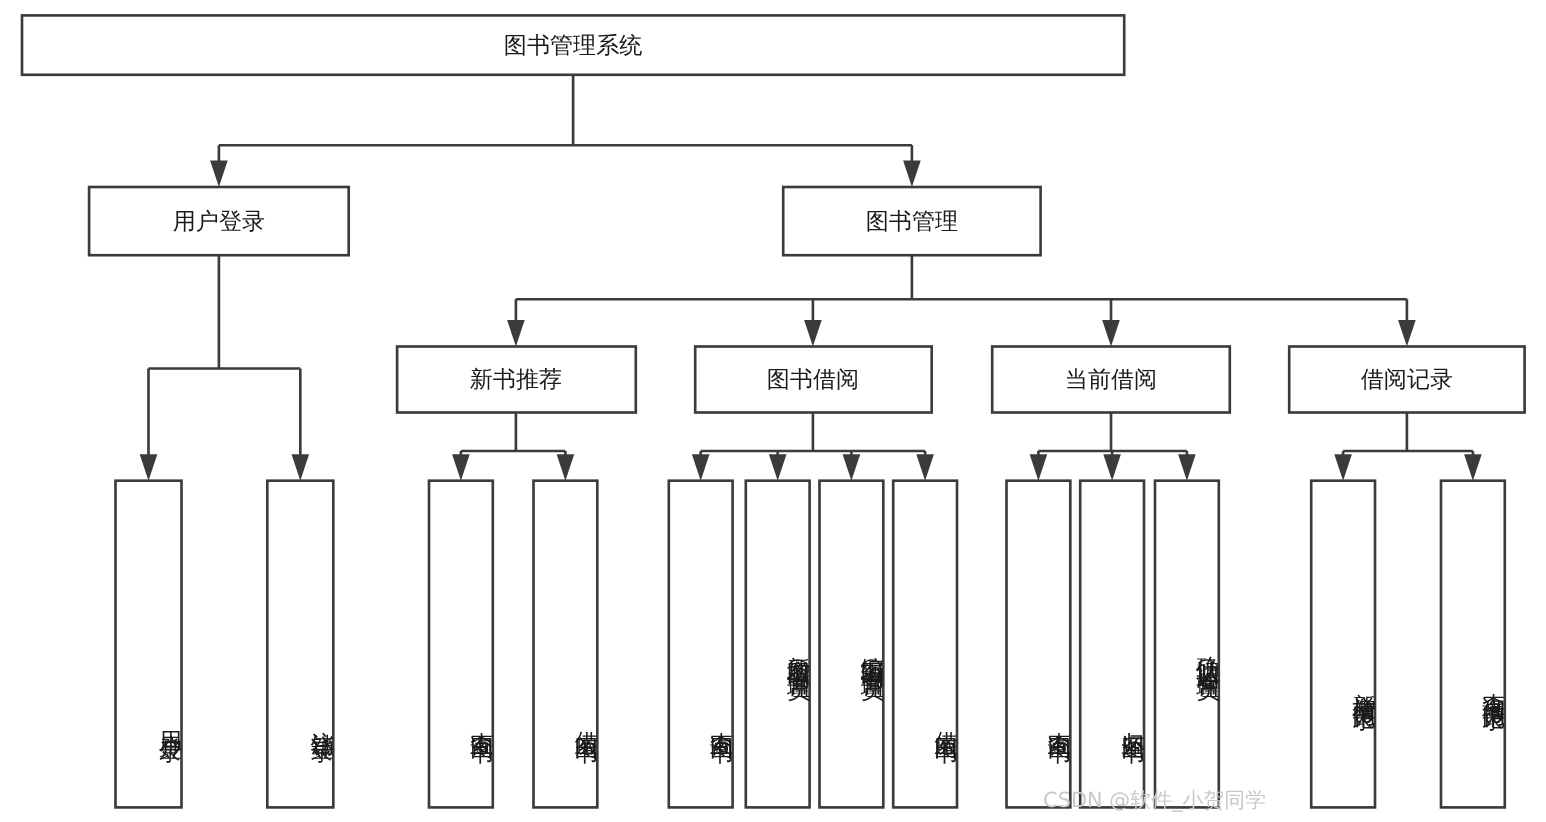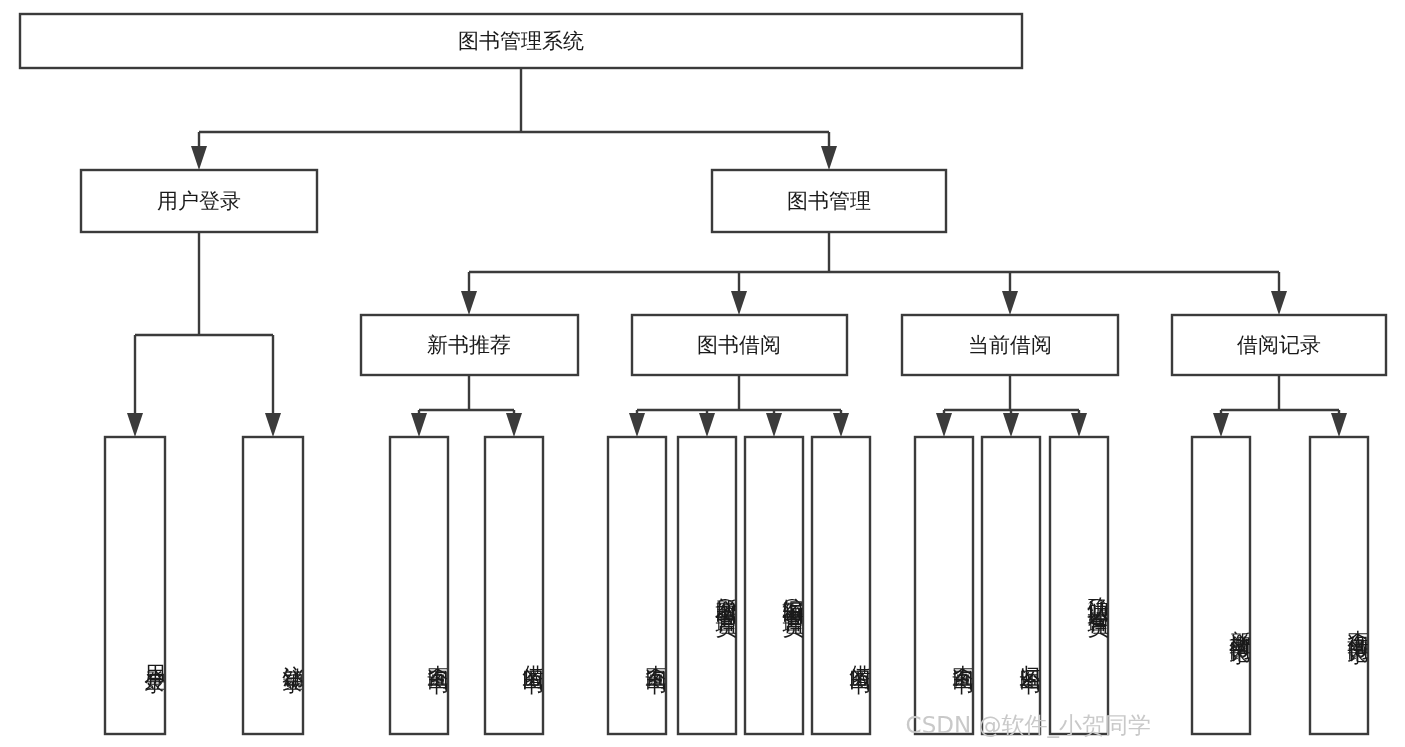--- a/index.html
+++ b/index.html
@@ -61,21 +61,21 @@
     align-items: flex-start;
     justify-content: center;
     white-space: nowrap;
     pointer-events: none;
   }
   #watermark {
     position: absolute;
     right: 10px;
     bottom: 6px;
     font-family: "DejaVu Sans", "Liberation Sans", sans-serif;
-    font-size: 23px;
+    font-size: 19px;
     color: #c9c9c9;
     white-space: nowrap;
     user-select: none;
   }
 </style>
 </head>
 <body>
 
 <div id="diagram-root">
 

